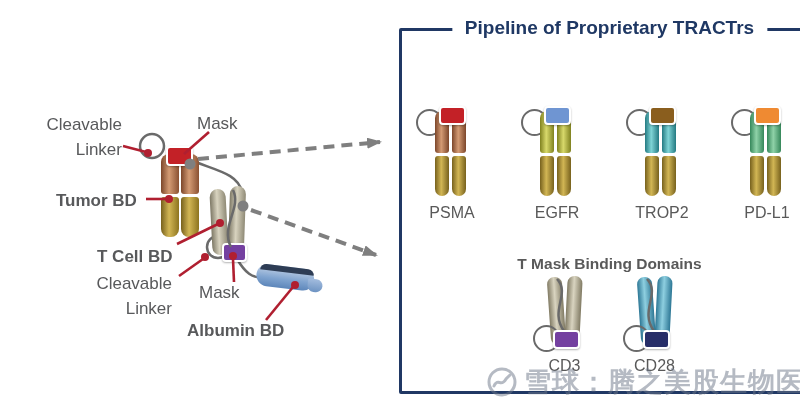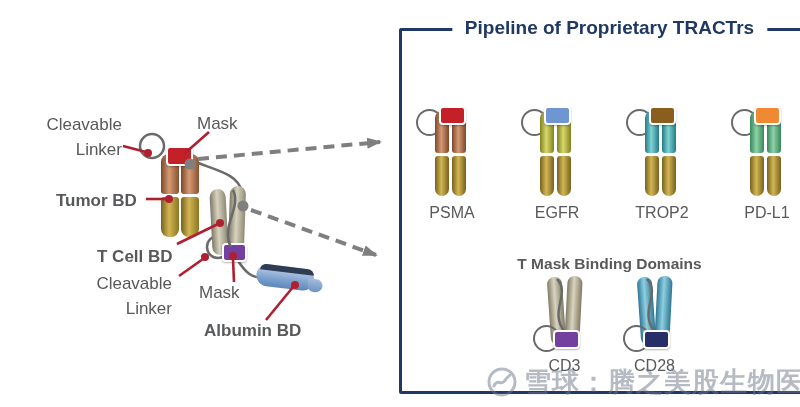--- a/index.html
+++ b/index.html
@@ -156,21 +156,21 @@
     <span>Linker</span>
   </div>
   <div class="lbl" style="left:197px;top:111px;z-index:4;">Mask</div>
   <div class="lbl bold" style="left:56px;top:188px;z-index:4;">Tumor BD</div>
   <div class="lbl bold" style="left:97px;top:244px;z-index:4;">T Cell BD</div>
   <div class="lbl right" style="left:88px;top:271px;width:84px;z-index:4;">
     <span>Cleavable</span><br>
     <span>Linker</span>
   </div>
   <div class="lbl" style="left:199px;top:280px;z-index:4;">Mask</div>
-  <div class="lbl bold" style="left:204px;top:318px;z-index:4;">Albumin BD</div>
+  <div class="lbl bold" style="left:187px;top:318px;z-index:4;">Albumin BD</div>
 
   <div class="panel">
     <div class="panel-title">Pipeline of Proprietary TRACTrs</div>
 
     <div class="mol-row tumor-row" style="--stalk-dark: #77611d; --stalk-light: #d2b654;">
       <div class="mol-col">
         <div class="mol" style="--body-dark: #7c462a; --body-light: #d49b74; --mask: #c32127;">
           <div class="loop"></div>
           <div class="cyls">
               <div class="cyl">

